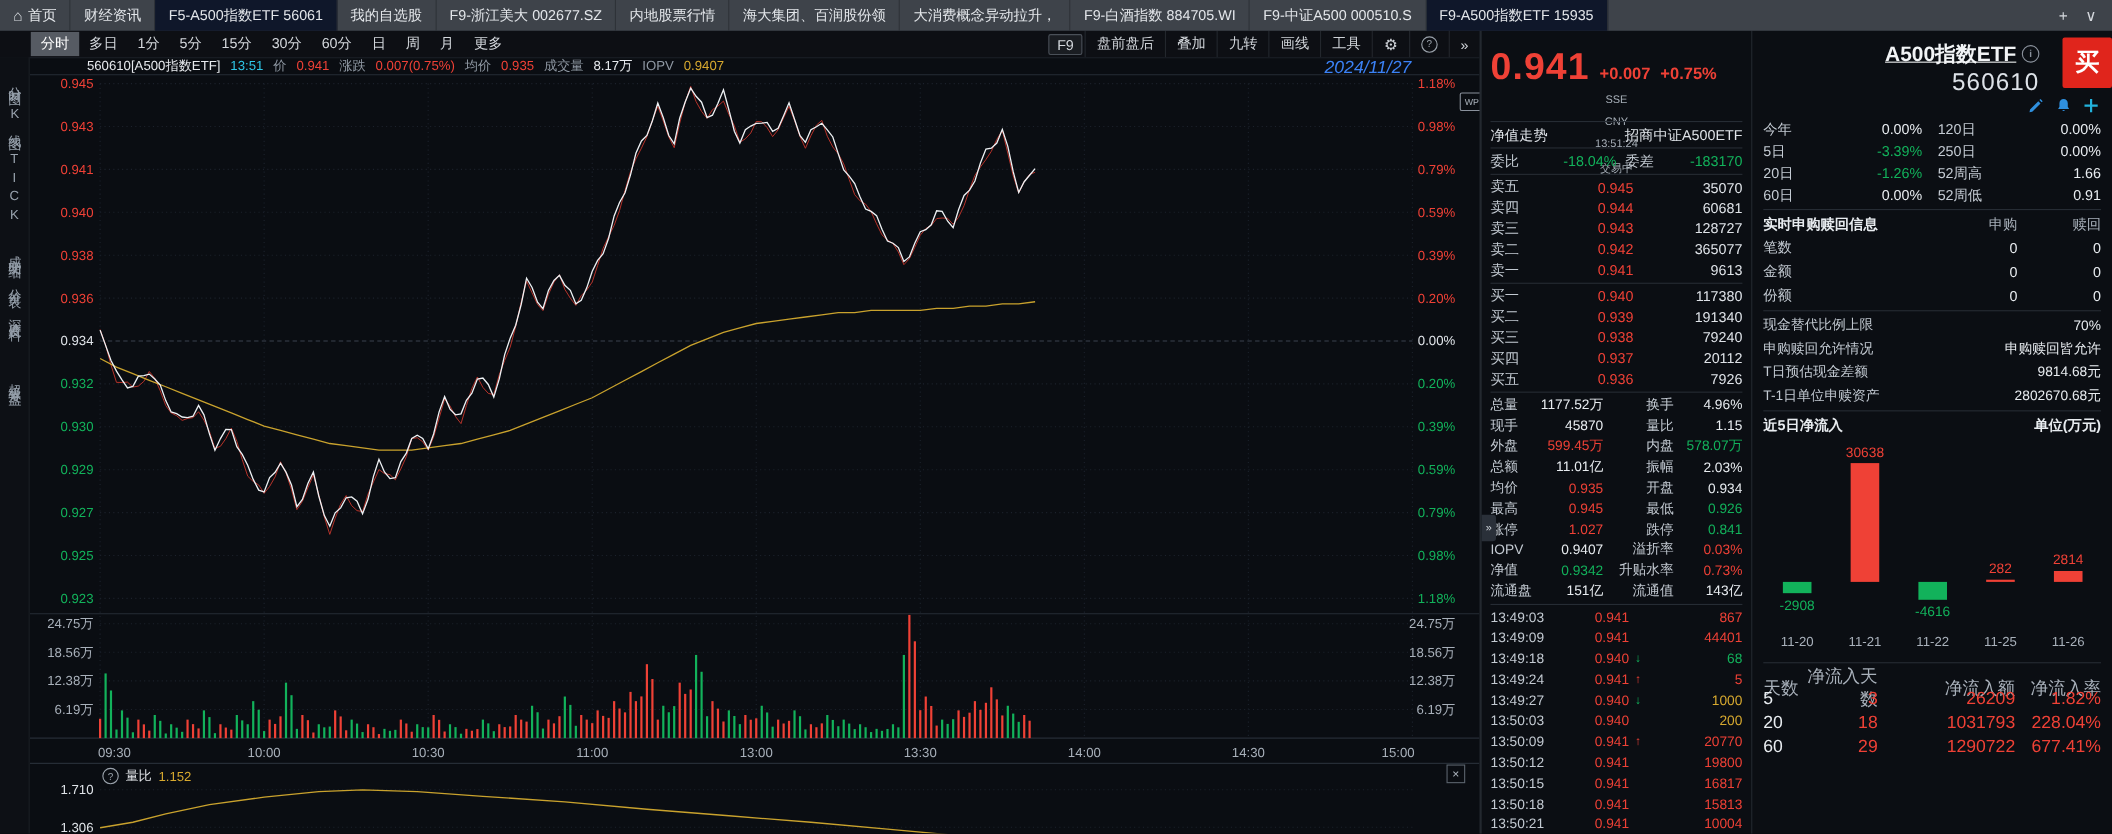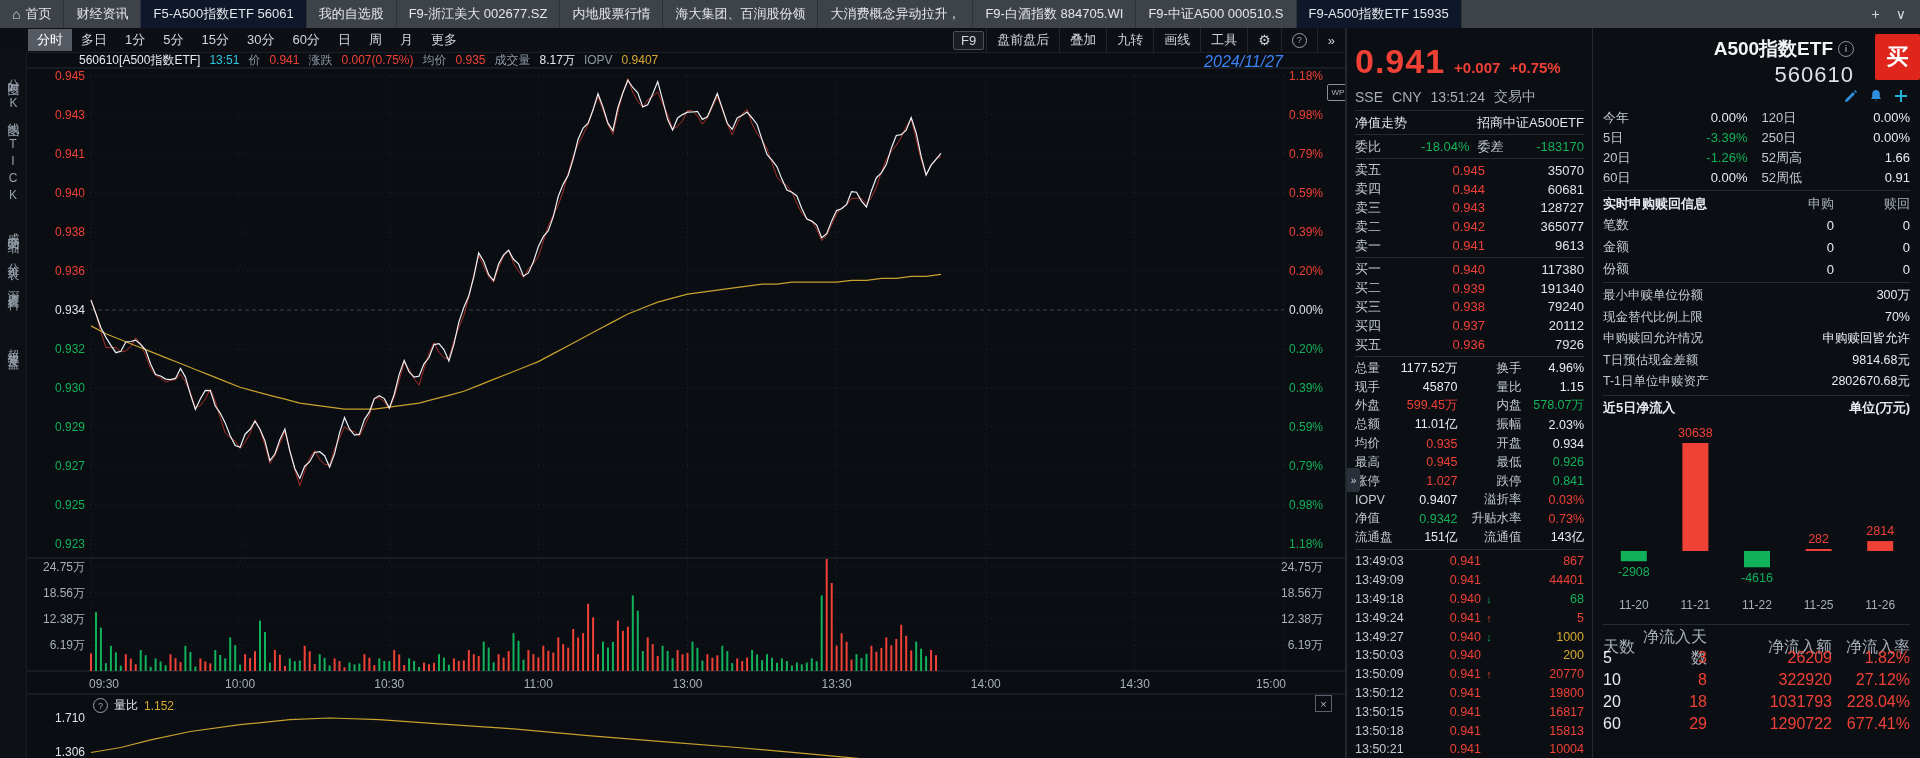--- a/index.html
+++ b/index.html
@@ -38,21 +38,21 @@
   .lb-label{color:#e3e6ea;}
   .lb-value{color:#d7a92f;}
   .lb-close{position:absolute;left:1288px;top:643px;width:15px;height:15px;border:1px solid #5a636d;color:#aab2bb;font-size:11px;display:flex;align-items:center;justify-content:center;z-index:3;cursor:default;}
 
   
   .quote-panel{position:absolute;left:1345px;top:28px;width:247px;bottom:0;background:#0b0e13;border-left:2px solid #23282f;box-sizing:border-box;display:flex;flex-direction:column;padding:14px 8px 0 8px;font-size:13px;}
   .expand-handle{position:absolute;left:0;top:440px;width:13px;height:24px;background:#2a3039;color:#cfd4da;font-size:10px;display:flex;align-items:center;justify-content:center;border-radius:0 3px 3px 0;}
   .qp-price-row{display:flex;align-items:baseline;gap:9px;height:44px;}
   .qp-price{font-size:34px;font-weight:bold;color:#ef4136;letter-spacing:1px;}
   .qp-chg{font-size:15px;font-weight:bold;color:#ef4136;}
-  .qp-sse{display:flex;gap:9px;color:#a7afb8;font-size:14px;height:22px;align-items:center;}
+  .qp-sse{display:flex;gap:9px;color:#a7afb8;font-size:10px;height:22px;align-items:center;flex-direction:column;}
   .hrline{border-top:1px solid #262c34;margin:2px 0;}
   .q-pair{display:flex;justify-content:space-between;align-items:center;height:19px;color:#dfe3e8;}
   .q-pair .lab{color:#dfe3e8;}
   .wb-row{display:grid;grid-template-columns:34px 1fr 34px 1fr;height:19px;align-items:center;}
   .wb-row .lab{color:#c3cad2;}
   .wb-row .val{text-align:right;color:#12b25b;}
   .lad-row{display:grid;grid-template-columns:34px 96px 1fr;height:18.8px;align-items:center;}
   .lad-row .lab{color:#c3cad2;}
   .lad-row .prc{text-align:right;color:#ef4136;}
   .lad-row .vol{text-align:right;color:#dfe3e8;}
@@ -63,21 +63,21 @@
   .sale-row{display:grid;grid-template-columns:60px 66px 16px 1fr;height:18.8px;align-items:center;font-size:12.5px;}
   .sale-row .t{color:#c3cad2;}
   .sale-row .p{text-align:right;color:#ef4136;}
   .sale-row .a{text-align:center;font-size:11px;}
   .sale-row .q{text-align:right;}
 
   
   .right-panel{position:absolute;left:1592px;top:28px;width:328px;bottom:0;background:#0b0e13;border-left:1px solid #23282f;box-sizing:border-box;padding:6px 10px 0 10px;font-size:13px;}
   .rp-head{position:relative;height:52px;}
   .rp-titles{position:absolute;right:56px;top:2px;text-align:right;}
-  .rp-title{font-size:19px;font-weight:bold;color:#f2f4f6;white-space:nowrap;}
+  .rp-title{font-size:19px;font-weight:bold;color:#f2f4f6;white-space:nowrap;text-decoration:underline;}
   .rp-code{font-size:22px;color:#dde2e8;letter-spacing:1px;}
   .info-circle{display:inline-flex;width:14px;height:14px;border:1px solid #8a919c;border-radius:50%;align-items:center;justify-content:center;font-size:9px;color:#8a919c;vertical-align:3px;margin-left:5px;}
   .buy-btn{position:absolute;right:-10px;top:0;width:45px;height:46px;background:#e0251c;color:#ffffff;font-size:22px;font-weight:bold;display:flex;align-items:center;justify-content:center;border-radius:2px;cursor:default;}
   .rp-icons{height:16px;display:flex;justify-content:flex-end;align-items:center;gap:11px;margin:2px 2px 4px 0;}
   .perf-grid{display:grid;grid-template-columns:40px 1fr 58px 1fr;}
   .perf-grid div{height:20px;line-height:20px;}
   .perf-lab{color:#c3cad2;}
   .perf-val{text-align:right;}
   .sec-title-row{display:flex;justify-content:space-between;align-items:center;height:21px;margin-top:2px;}
   .sec-title{font-weight:bold;color:#e8ecf0;}
@@ -731,24 +731,20 @@
         </div>
         <div class="sub-row">
           <span class="lab">份额</span>
           <span class="v">0</span>
           <span class="v">0</span>
         </div>
       </div>
     <div class="hrline"></div>
     <div id="red-rows">
         <div class="red-row">
-          <span class="lab">最小申赎单位份额</span>
-          <span class="v">300万</span>
-        </div>
-        <div class="red-row">
           <span class="lab">现金替代比例上限</span>
           <span class="v">70%</span>
         </div>
         <div class="red-row">
           <span class="lab">申购赎回允许情况</span>
           <span class="v">申购赎回皆允许</span>
         </div>
         <div class="red-row">
           <span class="lab">T日预估现金差额</span>
           <span class="v">9814.68元</span>
@@ -788,26 +784,20 @@
           <span>净流入额</span>
           <span>净流入率</span>
         </div>
         <div class="ft-row">
           <span style="color: rgb(232, 236, 240);">5</span>
           <span style="color: rgb(239, 65, 54);">3</span>
           <span style="color: rgb(239, 65, 54);">26209</span>
           <span style="color: rgb(239, 65, 54);">1.82%</span>
         </div>
         <div class="ft-row">
-          <span style="color: rgb(232, 236, 240);">10</span>
-          <span style="color: rgb(239, 65, 54);">8</span>
-          <span style="color: rgb(239, 65, 54);">322920</span>
-          <span style="color: rgb(239, 65, 54);">27.12%</span>
-        </div>
-        <div class="ft-row">
           <span style="color: rgb(232, 236, 240);">20</span>
           <span style="color: rgb(239, 65, 54);">18</span>
           <span style="color: rgb(239, 65, 54);">1031793</span>
           <span style="color: rgb(239, 65, 54);">228.04%</span>
         </div>
         <div class="ft-row">
           <span style="color: rgb(232, 236, 240);">60</span>
           <span style="color: rgb(239, 65, 54);">29</span>
           <span style="color: rgb(239, 65, 54);">1290722</span>
           <span style="color: rgb(239, 65, 54);">677.41%</span>

